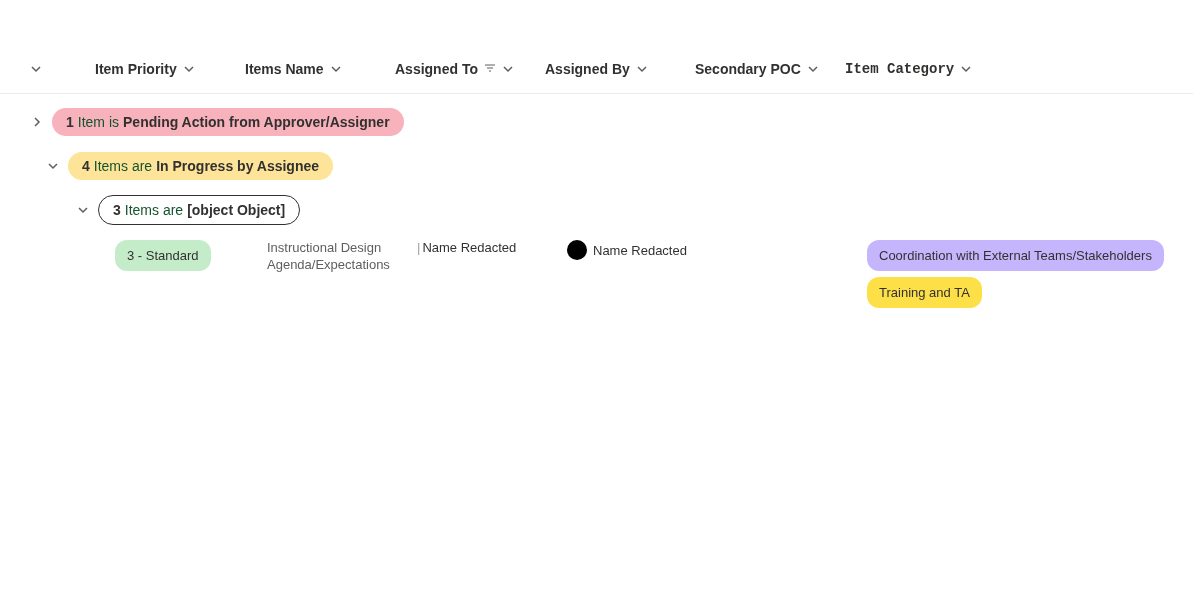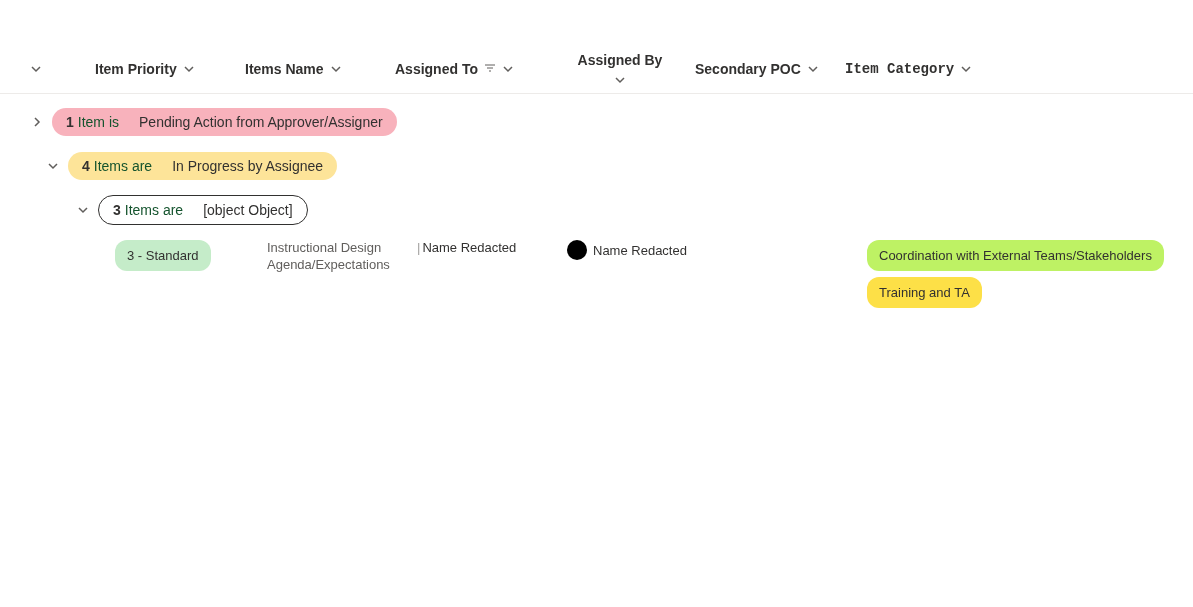--- a/index.html
+++ b/index.html
@@ -28,21 +28,21 @@
       gap: 6px;
       color: #323130;
       font-weight: 600;
       font-size: 14px;
       cursor: pointer;
     }
     .hc-expand { width: 65px; }
     .hc-priority { width: 150px; }
     .hc-name { width: 150px; }
     .hc-assigned-to { width: 150px; }
-    .hc-assigned-by { width: 150px; flex-direction: column; }
+    .hc-assigned-by { width: 150px; }
     .hc-secondary { width: 150px; }
     .hc-category { width: 150px; font-family: Liberation Mono, monospace; }
 
     .chevron {
       display: inline-flex;
       align-items: center;
       justify-content: center;
     }
     .chevron svg {
       width: 12px;
@@ -88,22 +88,21 @@
     }
     .group-pill .count {
       font-weight: 700;
       margin-right: 4px;
     }
     .group-pill .label {
       color: #14532d;
       margin-right: 4px;
     }
     .group-pill .status {
-      font-weight: 400;
-      margin-left: 16px;
+      font-weight: 700;
     }
     .pill-pink { background: #f8b2bc; }
     .pill-amber { background: #fde499; }
     .pill-outline {
       background: #ffffff;
       border: 1px solid #323130;
     }
 
     .indent-1 { padding-left: 22px; }
     .indent-2 { padding-left: 38px; }
@@ -127,21 +126,21 @@
 
     .badge {
       display: inline-block;
       padding: 8px 12px;
       border-radius: 12px;
       font-size: 13px;
       color: #323130;
       white-space: nowrap;
     }
     .badge-green { background: #c5ecc9; }
-    .badge-lightgreen { background: #bef264; }
+    .badge-lightgreen { background: #c4b5fd; }
     .badge-purple { background: #fde047; }
 
     .avatar {
       width: 20px;
       height: 20px;
       border-radius: 50%;
       background: #000000;
       flex-shrink: 0;
     }
     .pipe {

